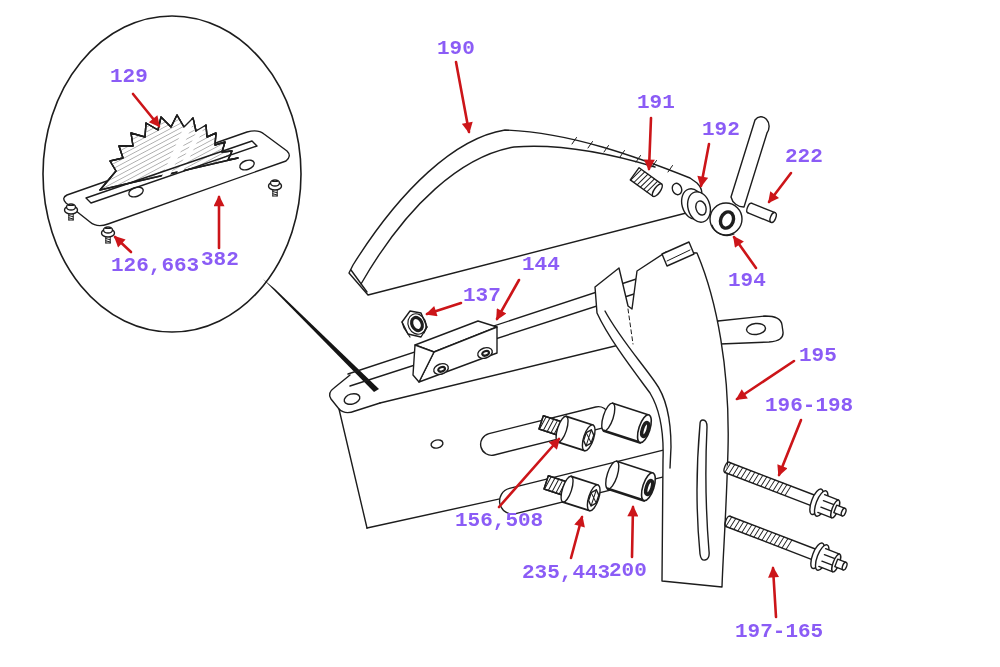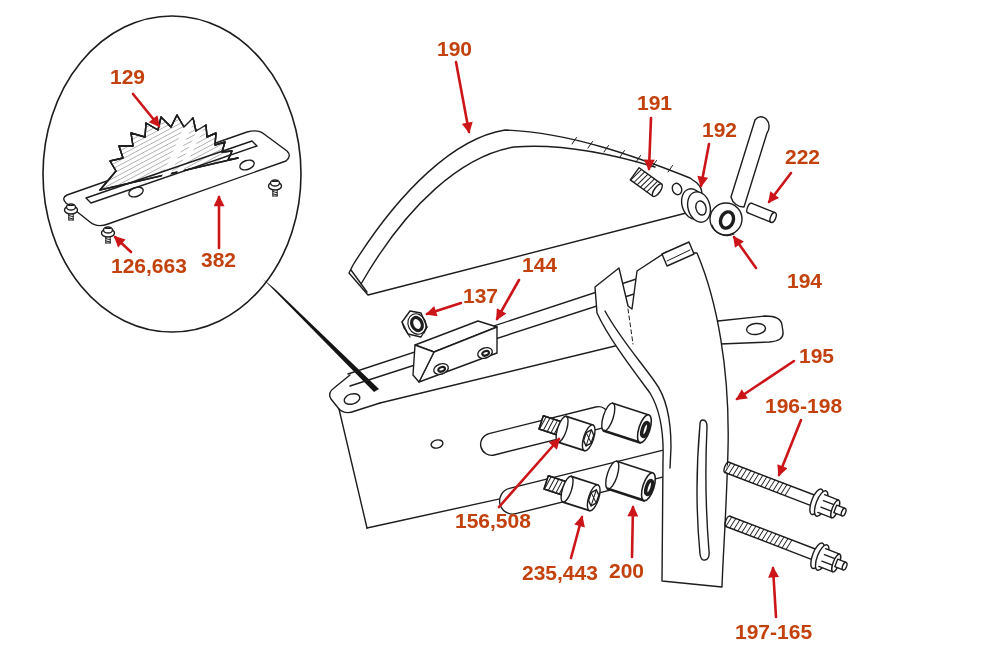--- a/index.html
+++ b/index.html
@@ -1,24 +1,24 @@
 <!DOCTYPE html>
 <html><head>
 <meta charset="utf-8">
 <style>
   html,body{margin:0;padding:0;background:#ffffff;}
   .stage{position:relative;width:1000px;height:667px;background:#ffffff;overflow:hidden;}
   .stage svg{position:absolute;left:0;top:0;}
   .callout{
     position:absolute;
-    font-family:Liberation Sans, sans-serif;
+    font-family:Liberation Mono, monospace;
     font-weight:700;
     font-size:21px;
     line-height:1;
-    color:#c2410c;
+    color:#8b5cf6;
     white-space:nowrap;
     user-select:none;
   }
 </style>
 </head>
 <body>
 
 <div class="stage">
 <svg width="1000" height="667" viewBox="0 0 1000 667">
   <defs>
@@ -214,21 +214,21 @@
       <line x1="571" y1="558" x2="582" y2="517"></line>
       <line x1="632" y1="557" x2="633" y2="507"></line>
     </g>
   </g>
 </svg>
 
   <div class="callout" style="left:437px;top:38px">190</div>
   <div class="callout" style="left:637px;top:92px">191</div>
   <div class="callout" style="left:702px;top:119px">192</div>
   <div class="callout" style="left:785px;top:146px">222</div>
-  <div class="callout" style="left:787px;top:270px">194</div>
+  <div class="callout" style="left:728px;top:270px">194</div>
   <div class="callout" style="left:799px;top:345px">195</div>
   <div class="callout" style="left:765px;top:395px">196-198</div>
   <div class="callout" style="left:735px;top:621px">197-165</div>
   <div class="callout" style="left:463px;top:285px">137</div>
   <div class="callout" style="left:455px;top:510px">156,508</div>
   <div class="callout" style="left:522px;top:562px">235,443</div>
   <div class="callout" style="left:609px;top:560px">200</div>
   <div class="callout" style="left:522px;top:254px">144</div>
   <div class="callout" style="left:201px;top:249px">382</div>
   <div class="callout" style="left:111px;top:255px">126,663</div>

